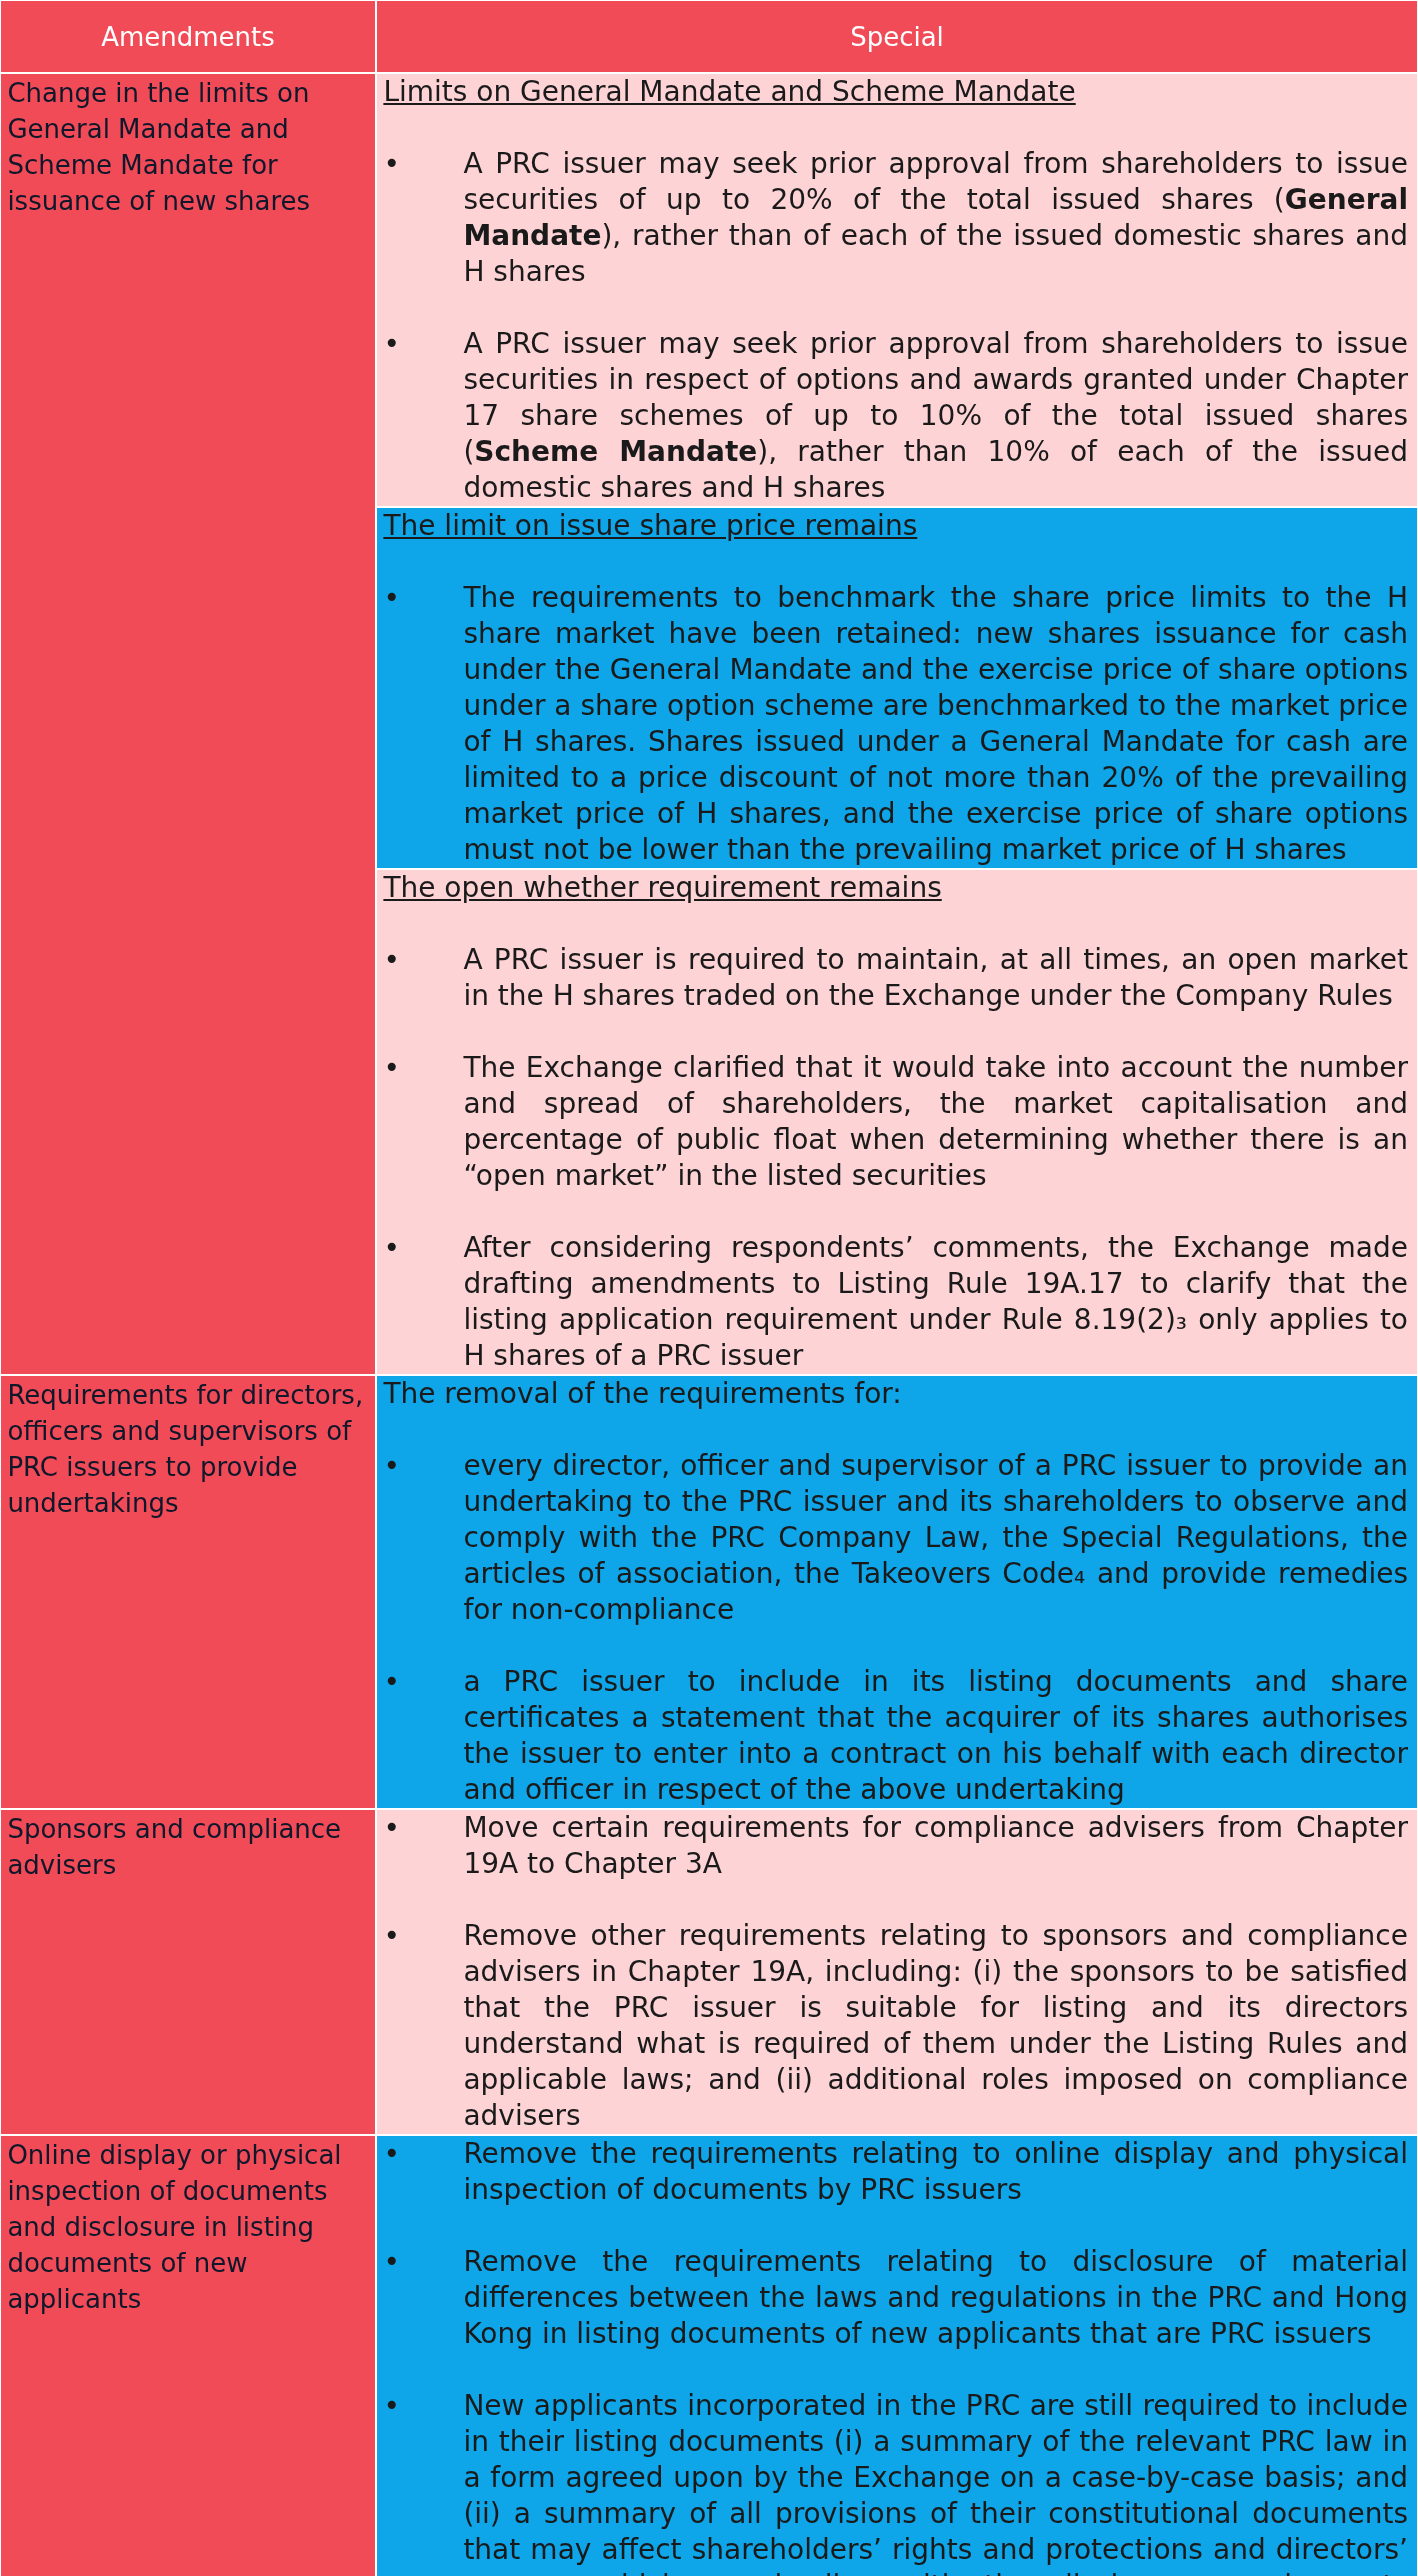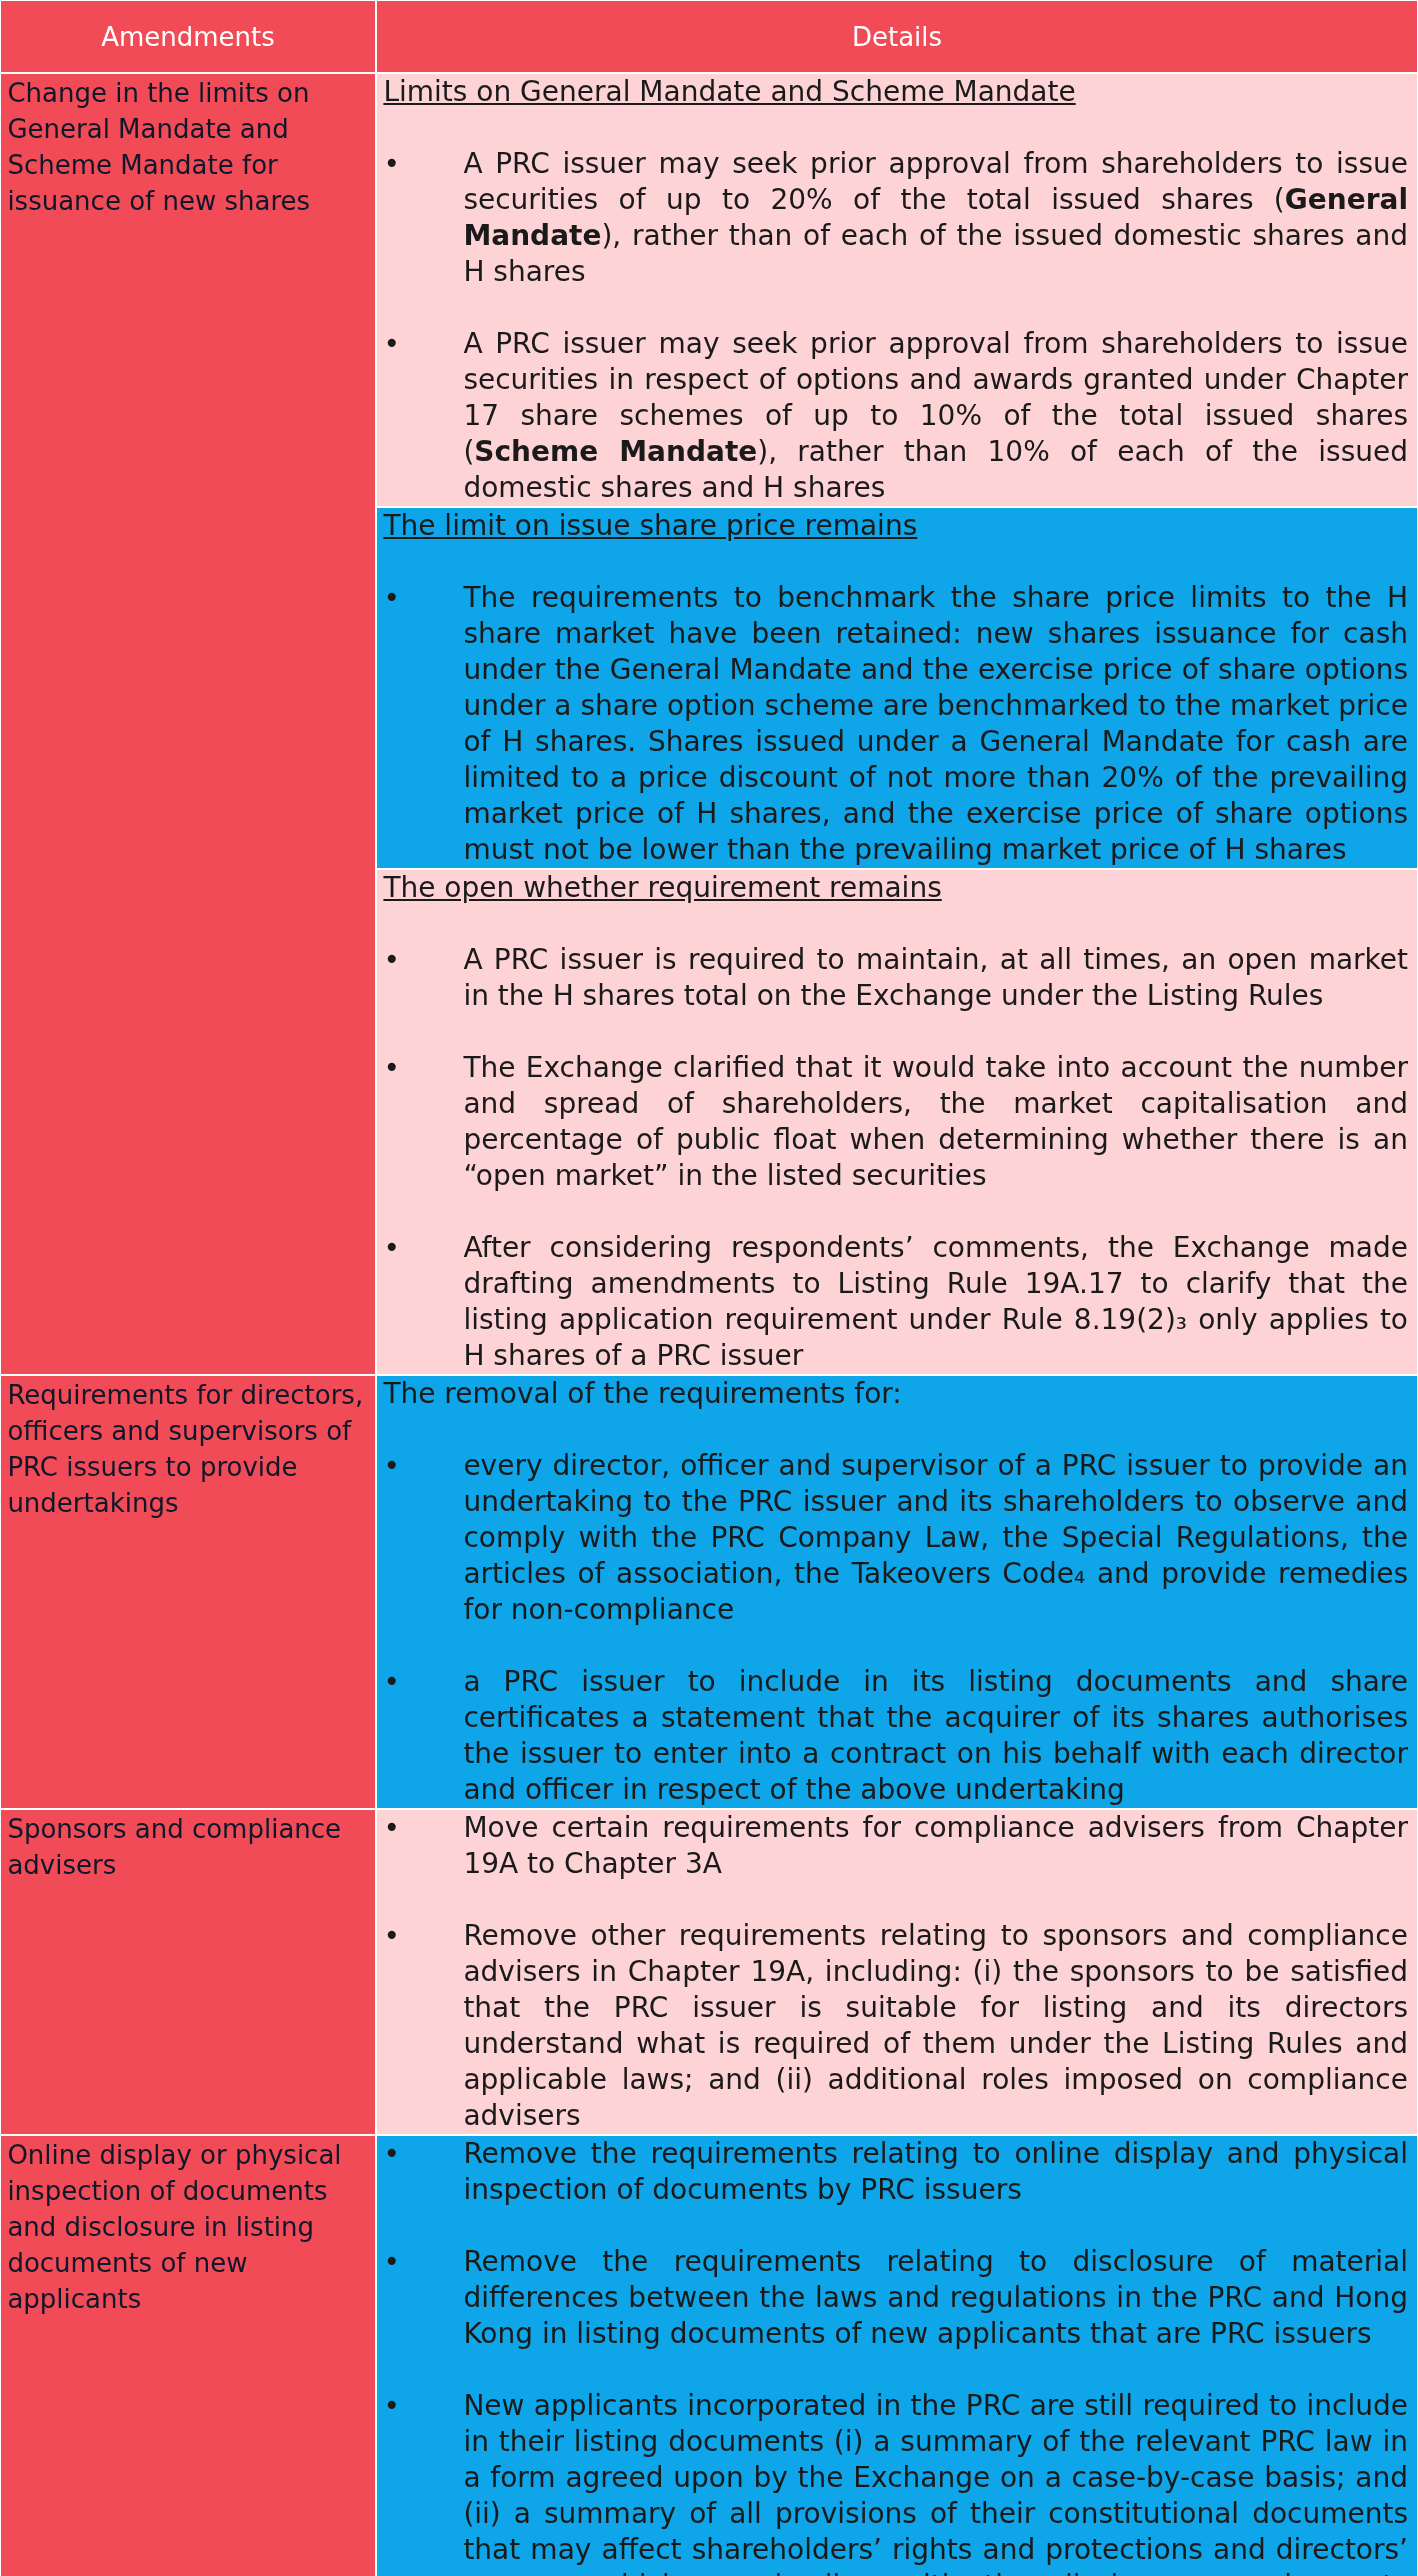--- a/index.html
+++ b/index.html
@@ -24,21 +24,21 @@
 <body>
 
 <table class="amend">
   <colgroup>
       <col class="c1">
       <col class="c2">
     </colgroup>
   <thead>
     <tr>
       <th>Amendments</th>
-      <th>Details</th>
+      <th>Special</th>
     </tr>
   </thead>
   <tbody>
 
     <tr style="height:351px">
       <td class="amend-cell" rowspan="3">Change in the limits on General Mandate and Scheme Mandate for issuance of new shares</td>
       <td class="detail-cell pink">
         <div class="sub-heading">Limits on General Mandate and Scheme Mandate</div>
         <ul class="bullets">
           <li><span class="dot">•</span><span>A PRC issuer may seek prior approval from shareholders to issue securities of up to 20% of the total issued shares (</span><b>General Mandate</b><span>), rather than of each of the issued domestic shares and H shares</span></li>
@@ -51,21 +51,21 @@
         <div class="sub-heading">The limit on issue share price remains</div>
         <ul class="bullets">
           <li><span class="dot">•</span><span>The requirements to benchmark the share price limits to the H share market have been retained: new shares issuance for cash under the General Mandate and the exercise price of share options under a share option scheme are benchmarked to the market price of H shares. Shares issued under a General Mandate for cash are limited to a price discount of not more than 20% of the prevailing market price of H shares, and the exercise price of share options must not be lower than the prevailing market price of H shares</span></li>
         </ul>
       </td>
     </tr>
     <tr style="height:490px">
       <td class="detail-cell pink">
         <div class="sub-heading">The open whether requirement remains</div>
         <ul class="bullets">
-          <li><span class="dot">•</span><span>A PRC issuer is required to maintain, at all times, an open market in the H shares total on the Exchange under the Listing Rules</span></li>
+          <li><span class="dot">•</span><span>A PRC issuer is required to maintain, at all times, an open market in the H shares traded on the Exchange under the Company Rules</span></li>
           <li><span class="dot">•</span><span>The Exchange clarified that it would take into account the number and spread of shareholders, the market capitalisation and percentage of public float when determining whether there is an “open market” in the listed securities</span></li>
           <li><span class="dot">•</span><span>After considering respondents’ comments, the Exchange made drafting amendments to Listing Rule 19A.17 to clarify that the listing application requirement under Rule 8.19(2)₃ only applies to H shares of a PRC issuer</span></li>
         </ul>
       </td>
     </tr>
 
     <tr style="height:418px">
       <td class="amend-cell">Requirements for directors, officers and supervisors of PRC issuers to provide undertakings</td>
       <td class="detail-cell light">
         <div class="intro">The removal of the requirements for:</div>

